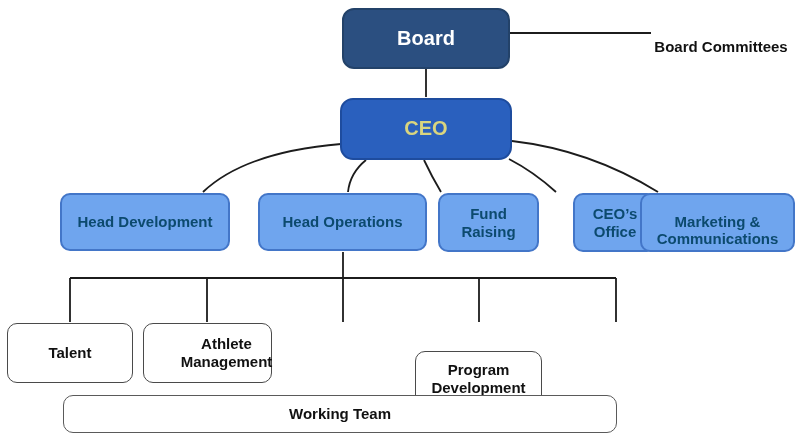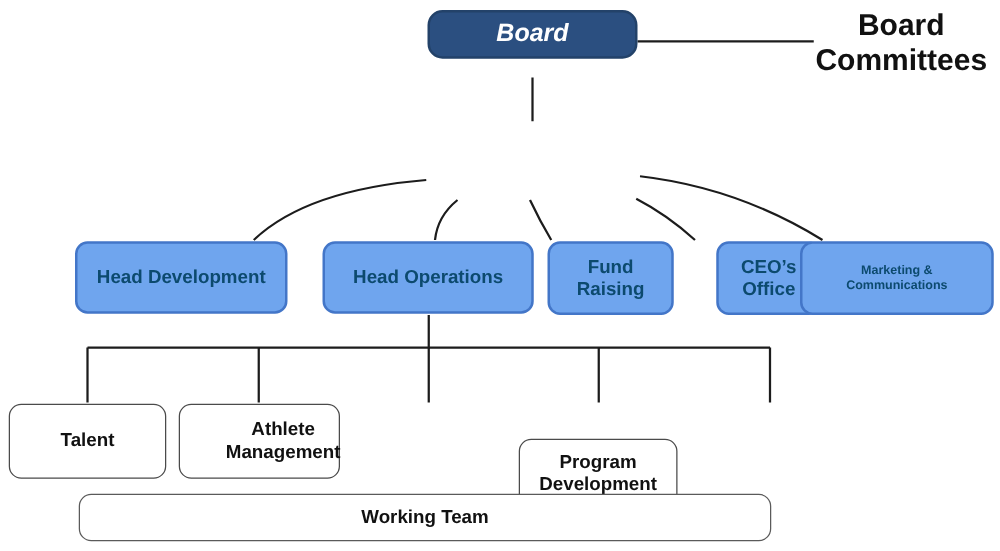--- a/index.html
+++ b/index.html
@@ -7,45 +7,45 @@
     position:relative;width:800px;height:441px;background:#fff;overflow:hidden;
     font-family:"Liberation Sans","DejaVu Sans",sans-serif;
   }
   svg.connectors{position:absolute;left:0;top:0;width:800px;height:441px;}
   .node{
     position:absolute;display:flex;align-items:center;justify-content:center;
     text-align:center;box-sizing:border-box;font-weight:bold;line-height:1.18;
   }
   
   .board{
-    left:342px;top:8px;width:168px;height:39px;
+    left:342px;top:8px;width:168px;height:61px;
     background:#2B4F80;border:2px solid #234269;border-radius:12px;
-    color:#fff;font-size:20px;font-style:italic;
+    color:#fff;font-size:20px;
   }
   
   .board-committees{
-    left:650px;top:12px;width:142px;height:46px;
-    color:#111;font-size:24px;background:transparent;
+    left:650px;top:24px;width:142px;height:46px;
+    color:#111;font-size:15px;background:transparent;
   }
   
   .ceo{
     left:340px;top:98px;width:172px;height:62px;
     background:#2A60BE;border:2px solid #1E4C9E;border-radius:13px;
     color:#D9D57F;font-size:20px;
   }
   
   .lv2{
     background:#6FA5EE;border:2px solid #4376C8;border-radius:10px;
     color:#0c4a6e;font-size:15px;padding:2px 6px;
   }
   .head-development{left:60px;top:193px;width:170px;height:58px;}
   .head-operations{left:258px;top:193px;width:169px;height:58px;}
   .fund-raising{left:438px;top:193px;width:101px;height:59px;}
   .ceos-office{left:541px;top:193px;width:84px;height:59px;margin-left:32px;}
-  .marketing{left:640px;top:193px;width:155px;height:59px;font-size:10px;}
+  .marketing{left:640px;top:193px;width:155px;height:59px;font-size:15px;align-items:flex-end;}
   
   .lv3{
     background:#fff;border:1.5px solid #4A4A4A;border-radius:10px;
     color:#111;font-size:15px;padding:2px 6px;
   }
   .talent{left:7px;top:323px;width:126px;height:60px;}
   .athlete-management{left:143px;top:323px;width:129px;height:60px;padding-left:44px;}
   .athlete-services{left:280px;top:323px;width:128px;height:60px;}
   .program-development{left:415px;top:323px;width:127px;height:56px;margin-top:28px;}
   .liaison{left:552px;top:323px;width:128px;height:60px;}
@@ -76,20 +76,23 @@
   </svg>
 
   <div class="node board">
     <span>Board</span>
   </div>
 
   <div class="node board-committees">
     <span>Board Committees</span>
   </div>
 
+  <div class="node ceo">
+    <span>CEO</span>
+  </div>
 
   <div class="node lv2 head-development">
     <span>Head Development</span>
   </div>
 
   <div class="node lv2 head-operations">
     <span>Head Operations</span>
   </div>
 
   <div class="node lv2 fund-raising">

